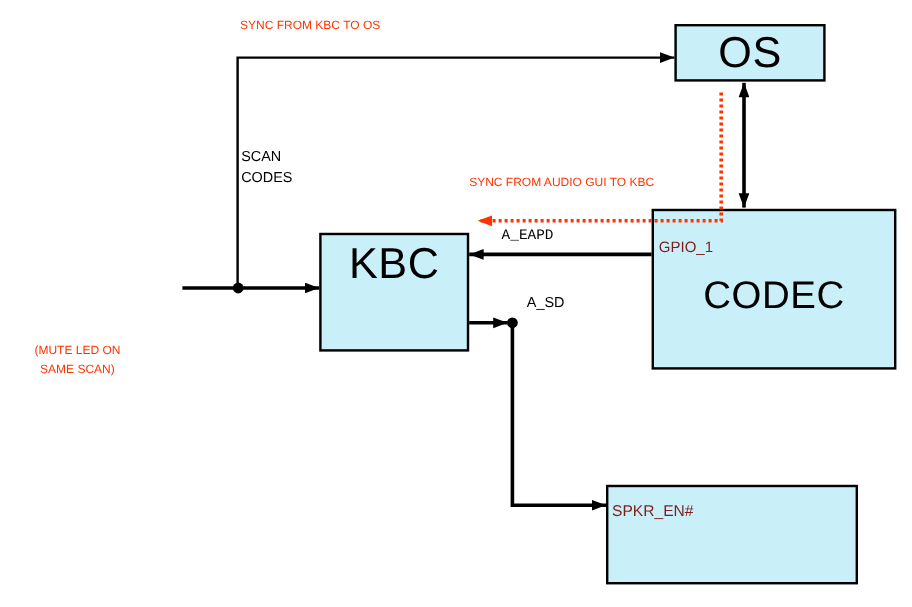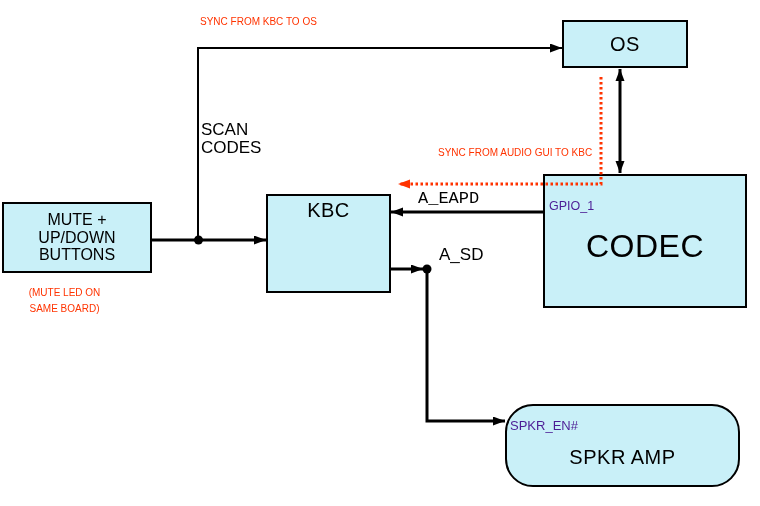--- a/index.html
+++ b/index.html
@@ -24,103 +24,97 @@
     position:absolute;
     background:var(--box-fill);
     border:2px solid var(--box-border);
     box-sizing:border-box;
     color:#000;
   }
   .box-label-big{
     position:absolute;
     width:100%;
     text-align:center;
-    font-size:20px;
+    font-size:36px;
     color:#000;
     letter-spacing:0.5px;
   }
   .pin-label{
     position:absolute;
     font-size:12.5px;
-    color:#4c1d95;
+    color:#7f1d1d;
     white-space:nowrap;
   }
   .annotation{
     position:absolute;
     white-space:pre-line;
     line-height:1.2;
   }
   .ann-red{
     color:var(--annotation-red);
     font-size:10px;
   }
   .ann-black{
     color:#000;
-    font-size:17px;
+    font-size:12px;
   }
   
   .mute-box{
     left:2px;top:202px;width:150px;height:71px;
     display:flex;align-items:center;justify-content:center;
   }
   .mute-box .box-label-small{
     font-size:16px;line-height:17.5px;
     text-align:center;white-space:pre-line;color:#000;
   }
   .kbc-box{left:266px;top:194px;width:125px;height:99px;}
   .kbc-box .box-label-big{top:3px;}
   .os-box{
     left:562px;top:20px;width:126px;height:48px;
     display:flex;align-items:center;justify-content:center;
   }
   .os-box .box-label-big{position:static;}
   .codec-box{left:543px;top:174px;width:204px;height:134px;}
   .codec-box .pin-label{left:4px;top:23px;}
   .codec-box .box-label-big{top:52px;font-size:32px;}
-  .spkr-box{left:505px;top:404px;width:235px;height:83px;border-radius:28px;}
+  .spkr-box{left:505px;top:404px;width:210px;height:83px;}
   .spkr-box .pin-label{left:3px;top:12px;font-size:13px;}
   .spkr-box .box-label-big{top:40px;}
   svg.wires{
     position:absolute;left:0;top:0;
     pointer-events:none;
   }
   .lbl-sync-kbc-os{left:200px;top:16px;}
   .lbl-scan-codes{left:201px;top:121px;line-height:18px;}
-  .lbl-sync-audio-gui{left:391px;top:147px;margin-left:47px;}
+  .lbl-sync-audio-gui{left:391px;top:147px;}
   .lbl-a-eapd{left:418px;top:189px;font-family:Liberation Mono, monospace;}
   .lbl-a-sd{left:439px;top:245px;text-align:right;}
   .lbl-mute-note{left:12px;top:285px;width:105px;text-align:center;line-height:15.5px;}
 </style>
 </head>
 <body>
 
 <div class="stage">
 
-  <div class="box mute-box">
-    <div class="box-label-small">MUTE +
-UP/DOWN
-BUTTONS</div>
-  </div>
 
   <div class="box kbc-box">
     <div class="box-label-big">KBC</div>
   </div>
 
   <div class="box os-box">
     <div class="box-label-big">OS</div>
   </div>
 
   <div class="box codec-box">
     <div class="pin-label">GPIO_1</div>
     <div class="box-label-big">CODEC</div>
   </div>
 
   <div class="box spkr-box">
     <div class="pin-label">SPKR_EN#</div>
-    <div class="box-label-big">SPKR AMP</div>
   </div>
 
   <svg class="wires" width="760" height="506" viewBox="0 0 760 506">
     <defs>
       <marker id="ah-end" markerUnits="userSpaceOnUse" markerWidth="14" markerHeight="12" refX="12" refY="4.5" orient="auto">
         <path d="M0,0 L12,4.5 L0,9 Z" fill="#000"></path>
       </marker>
       <marker id="ah-start" markerUnits="userSpaceOnUse" markerWidth="14" markerHeight="12" refX="0" refY="4.5" orient="auto">
         <path d="M12,0 L0,4.5 L12,9 Z" fill="#000"></path>
       </marker>
@@ -151,15 +145,15 @@
   <div class="annotation ann-black lbl-scan-codes">SCAN
 CODES</div>
 
   <div class="annotation ann-red lbl-sync-audio-gui">SYNC FROM AUDIO GUI TO KBC</div>
 
   <div class="annotation ann-black lbl-a-eapd">A_EAPD</div>
 
   <div class="annotation ann-black lbl-a-sd">A_SD</div>
 
   <div class="annotation ann-red lbl-mute-note">(MUTE LED ON
-SAME BOARD)</div>
+SAME SCAN)</div>
 
 </div>
 
 </body></html>

